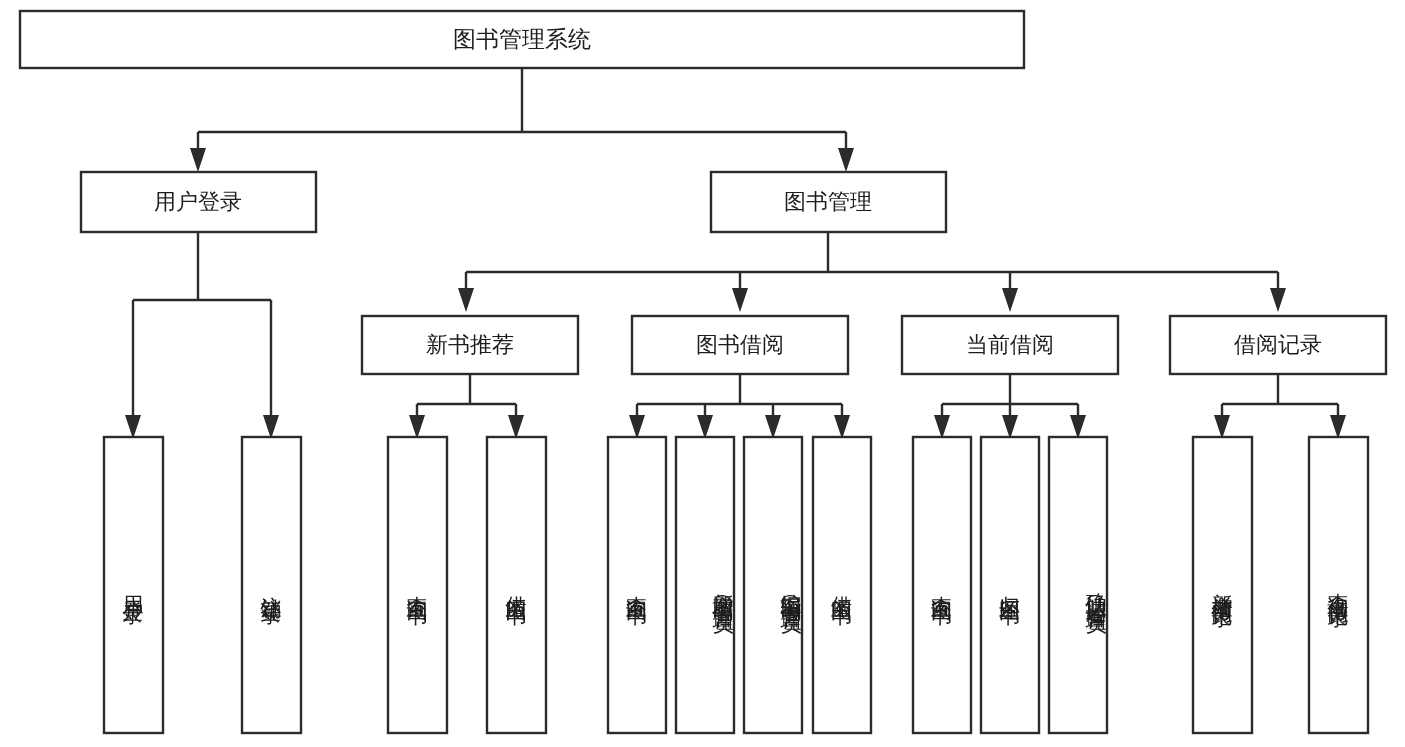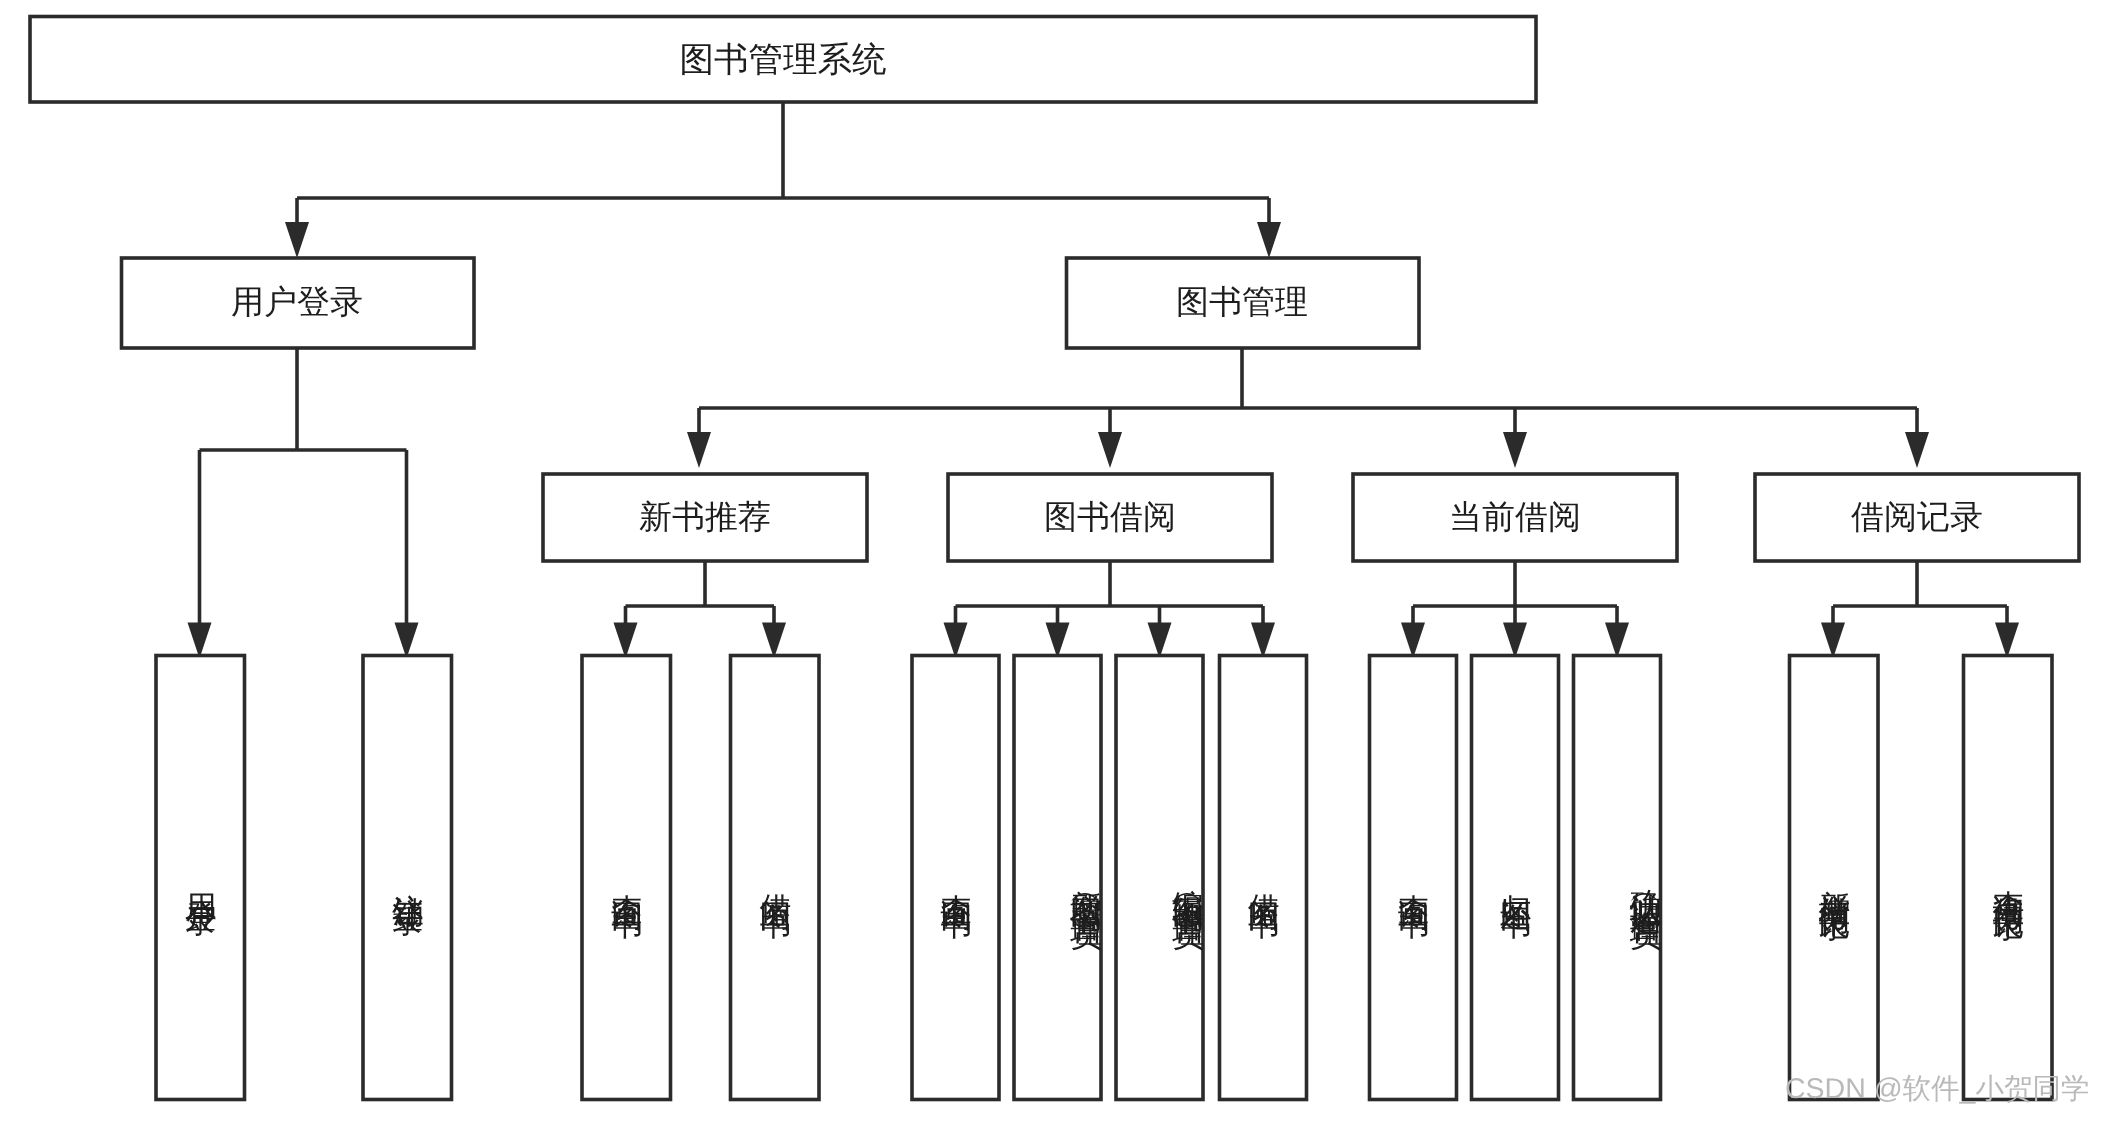--- a/index.html
+++ b/index.html
@@ -221,15 +221,14 @@
   <div class="leaf-label" style="left:744px; top:437px; width:58px; height:296px; align-items:flex-start; padding-top:8px; box-sizing:border-box;">编辑图书（管理员）</div>
   <div class="leaf-label" style="left:813px; top:437px; width:58px; height:296px;">借阅图书</div>
 
   <div class="leaf-label" style="left:913px; top:437px; width:58px; height:296px;">查询图书</div>
   <div class="leaf-label" style="left:981px; top:437px; width:58px; height:296px;">归还图书</div>
   <div class="leaf-label" style="left:1049px; top:437px; width:58px; height:296px; align-items:flex-start; padding-top:8px; box-sizing:border-box;">确认归还（管理员）</div>
 
   <div class="leaf-label" style="left:1193px; top:437px; width:59px; height:296px;">新增借阅记录</div>
   <div class="leaf-label" style="left:1309px; top:437px; width:59px; height:296px;">查询借阅记录</div>
 
-  <div class="watermark" style="left:1190px; top:713px;">CSDN @软件_小贺同学</div>
 
 </div>
 
 </body></html>

